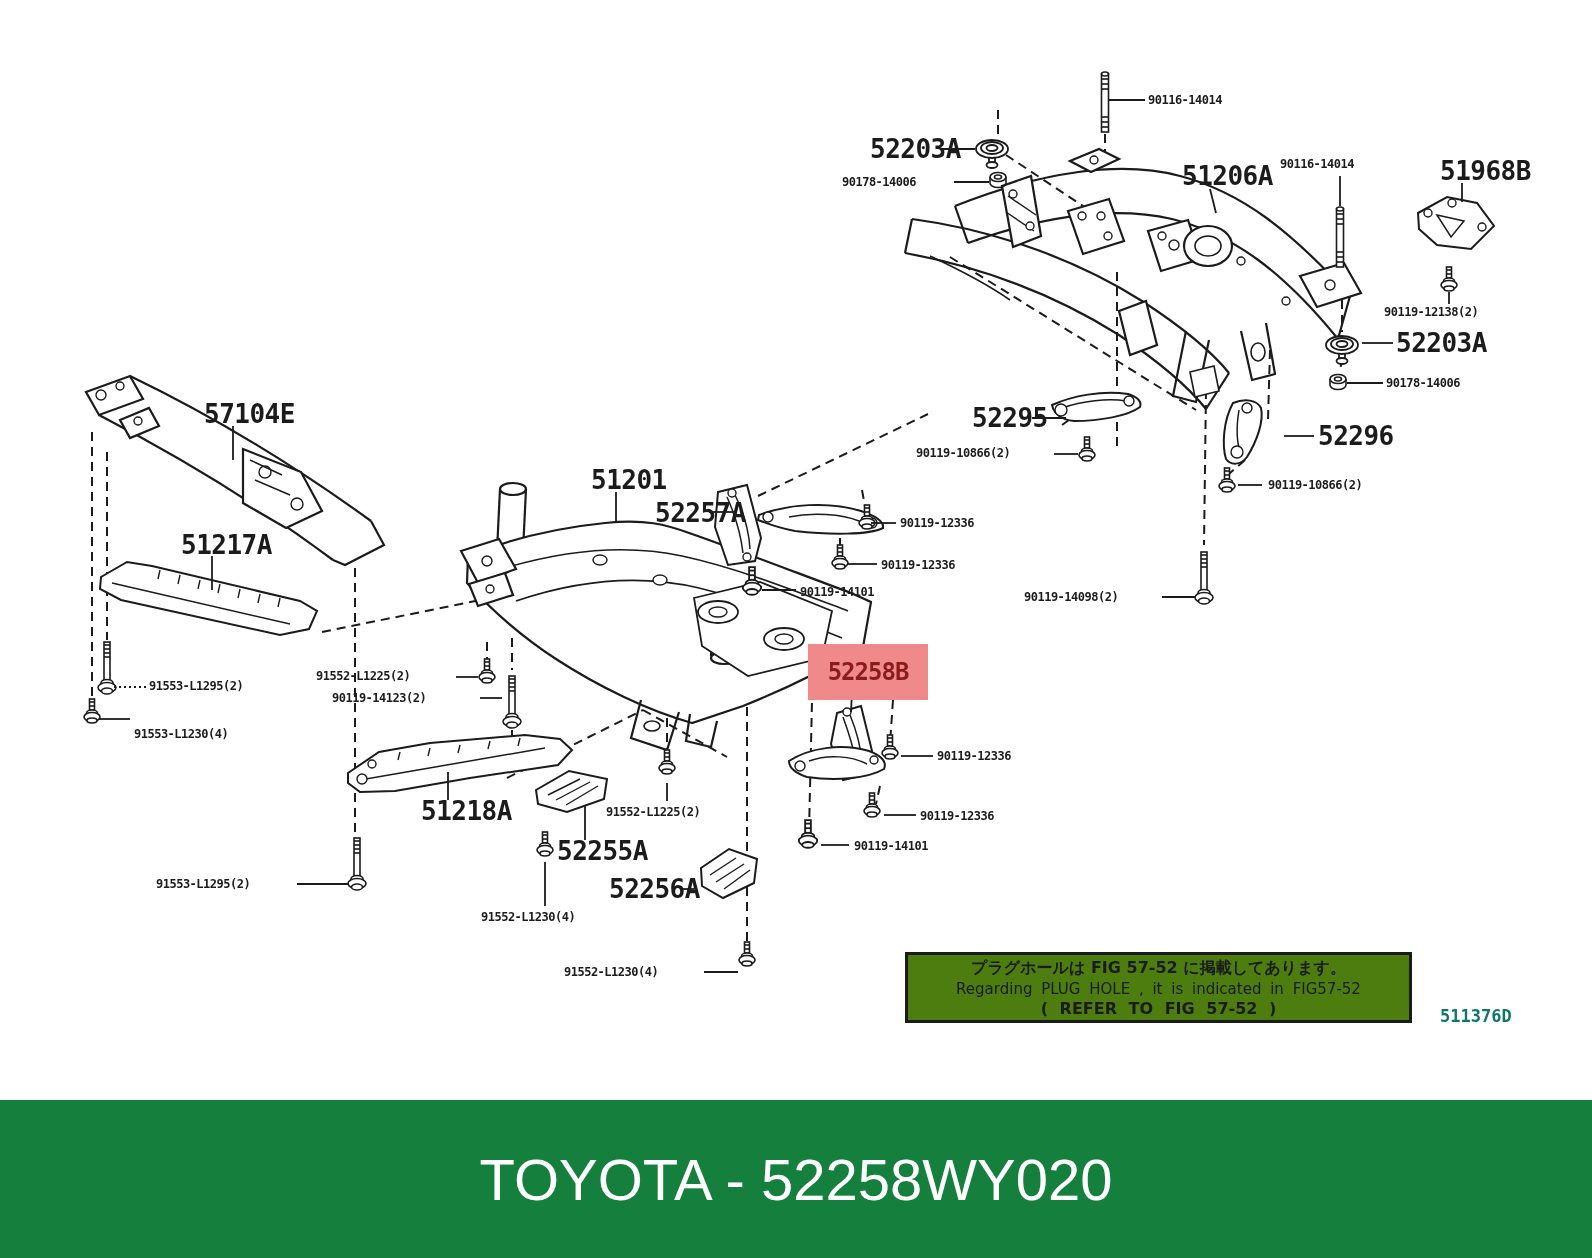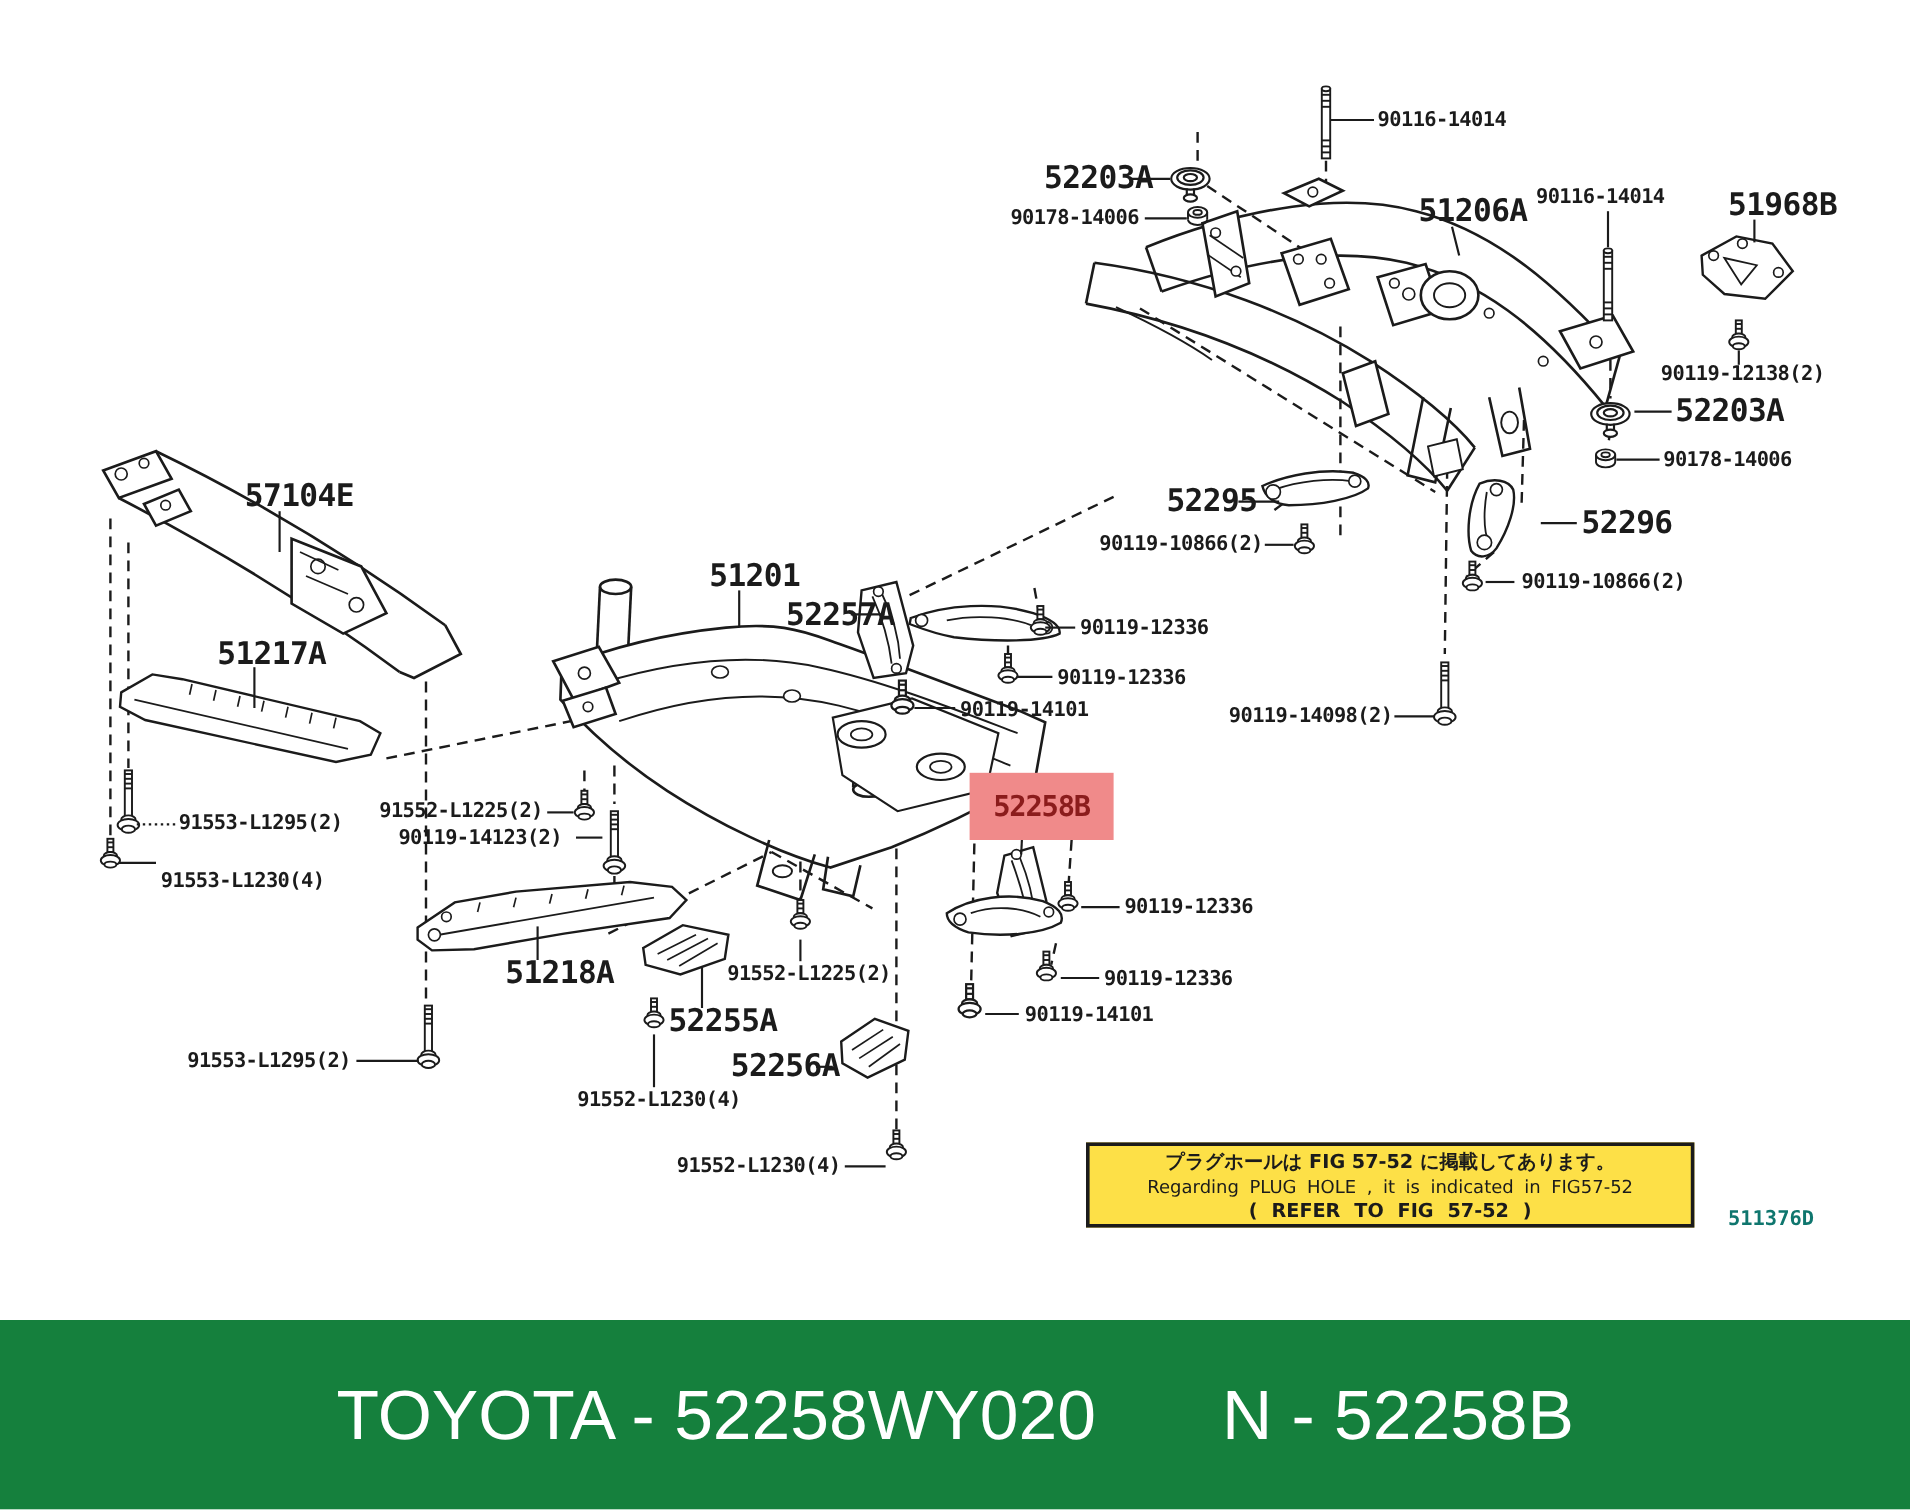--- a/index.html
+++ b/index.html
@@ -2,27 +2,27 @@
 <html><head>
 <meta charset="utf-8">
 <style>
   * { margin:0; padding:0; box-sizing:border-box; }
   body { background:#fff; }
   .stage { position:relative; width:1592px; height:1258px; background:#ffffff; overflow:hidden;
            font-family:"DejaVu Sans Mono","Liberation Mono",monospace; }
   svg.art { position:absolute; left:0; top:0; }
   .lbl { position:absolute; transform:translateY(-50%); white-space:nowrap;
          font-weight:bold; color:#1b1b1b; letter-spacing:-0.5px; }
-  .num  { font-size:17px; }
+  .num  { font-size:12px; }
   .name { font-size:26px; }
   .hl { position:absolute; left:808px; top:644px; width:120px; height:56px;
         background:#F08A8A; color:#8B1C1C; font-size:24px; font-weight:bold;
         display:flex; align-items:center; justify-content:center; letter-spacing:-1px; }
   .notebox { position:absolute; left:905px; top:952px; width:507px; height:71px;
-             border:3px solid #1b1b1b; background:#fde047; display:flex; flex-direction:column;
+             border:3px solid #1b1b1b; background:#4d7c0f; display:flex; flex-direction:column;
              align-items:center; justify-content:center; gap:1px;
              font-family:"DejaVu Sans","Liberation Sans",sans-serif; color:#1b1b1b; }
   .notebox .jp { font-size:16px; font-weight:bold; }
   .notebox .en { font-size:15px; font-weight:normal; word-spacing:4px; }
   .notebox .ref { font-size:16px; font-weight:bold; word-spacing:6px; }
   .figcode { position:absolute; left:1440px; top:1016px; transform:translateY(-50%);
              font-size:17px; font-weight:bold; color:#0f766e; }
   .footer { position:absolute; left:0; top:1100px; width:1592px; height:158px; background:#15803d;
             display:flex; align-items:center; justify-content:center; gap:105px;
             font-family:"Liberation Sans","DejaVu Sans",sans-serif; color:#ffffff; font-size:58px; }
@@ -377,16 +377,15 @@
   <div class="notebox">
     <div class="jp">プラグホールは FIG 57-52 に掲載してあります。</div>
     <div class="en">Regarding PLUG HOLE , it is indicated in FIG57-52</div>
     <div class="ref">( REFER TO FIG 57-52  )</div>
   </div>
 
   <div class="figcode">511376D</div>
 
   <div class="footer">
     <span>TOYOTA - 52258WY020</span>
-    <span>N - 52258B</span>
   </div>
 
 </div>
 
 </body></html>

